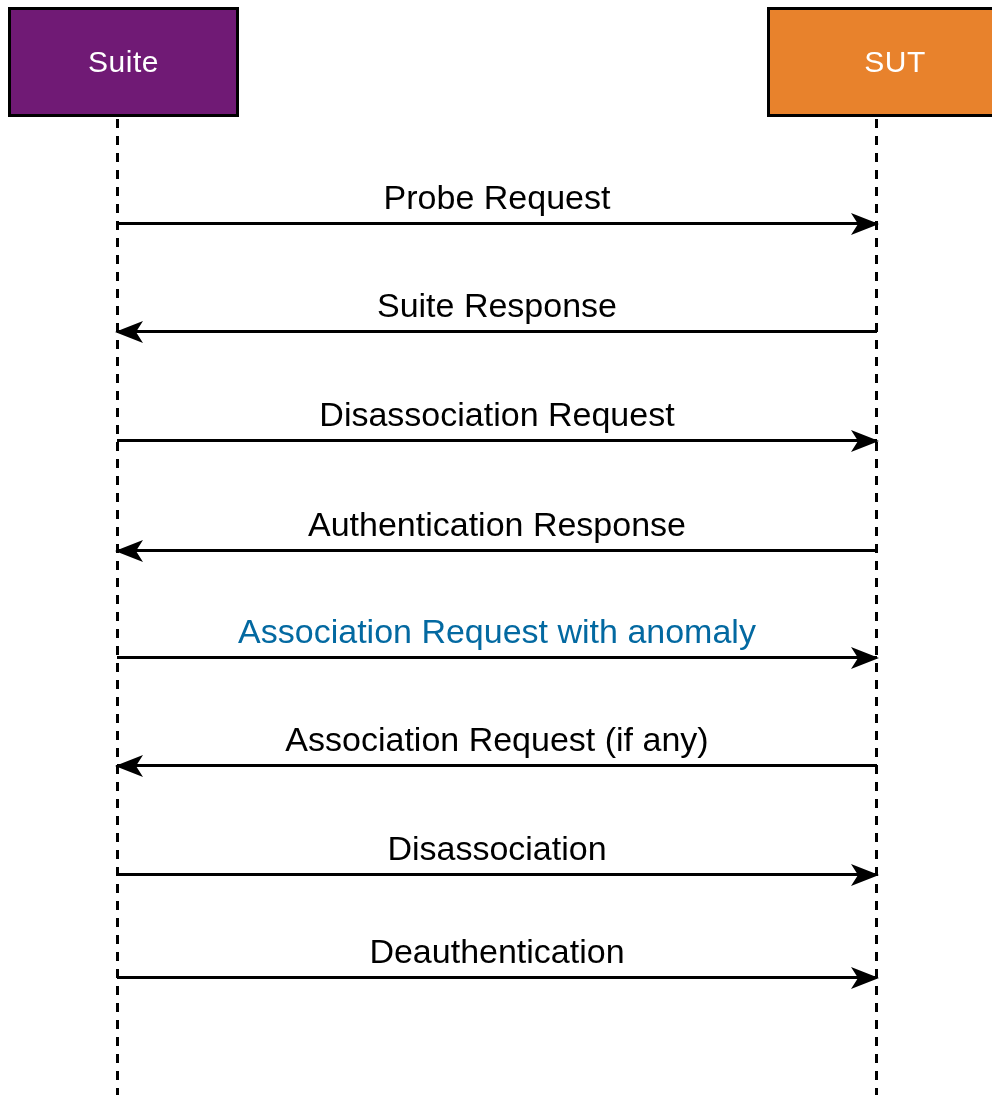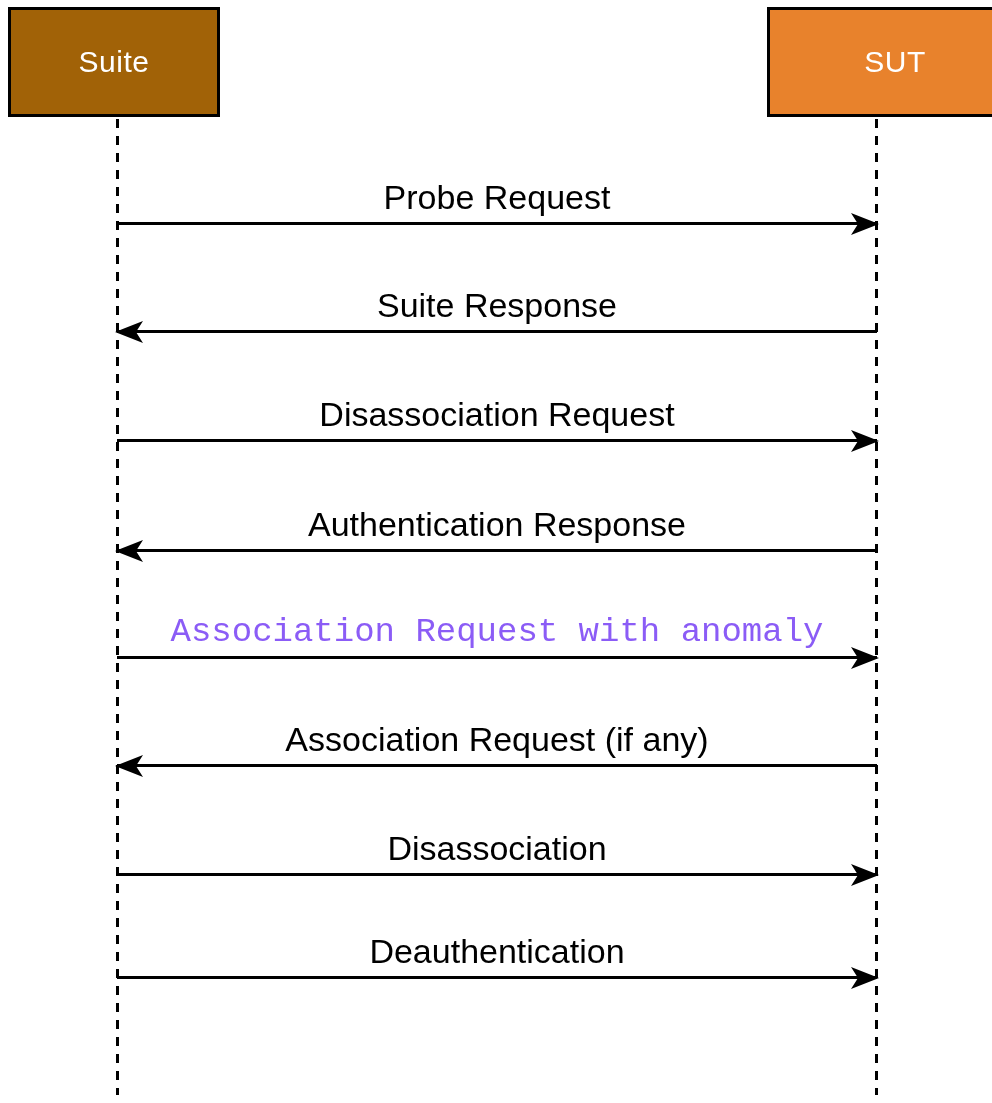--- a/index.html
+++ b/index.html
@@ -22,21 +22,21 @@
     height: 110px;
     box-sizing: border-box;
     border: 3px solid #000000;
     display: flex;
     align-items: center;
     justify-content: center;
     color: #ffffff;
     font-size: 30px;
     letter-spacing: 0.5px;
   }
-  #actor-suite { left: 8px;   width: 212px; background: #a16207; }
+  #actor-suite { left: 8px;   width: 231px; background: #701a75; }
   #actor-sut   { left: 767px; width: 256px; background: #E8822C; }
 
   
   .lifeline {
     position: absolute;
     top: 119px;
     width: 3px;
     height: 976px;
     background: repeating-linear-gradient(to bottom, #000000 0 9px, transparent 9px 17px);
   }
@@ -53,21 +53,21 @@
   .msg-label {
     position: absolute;
     left: 0;
     right: 0;
     bottom: 7px;
     text-align: center;
     font-size: 34px;
     color: #000000;
     white-space: nowrap;
   }
-  .msg-label[data-anomaly="true"] { color: #8b5cf6; font-family: Liberation Mono, monospace; }
+  .msg-label[data-anomaly="true"] { color: #0369a1; }
   .msg-line {
     position: absolute;
     left: 0;
     right: 0;
     top: -2px;
     height: 3px;
     background: #000000;
   }
   .head {
     position: absolute;

